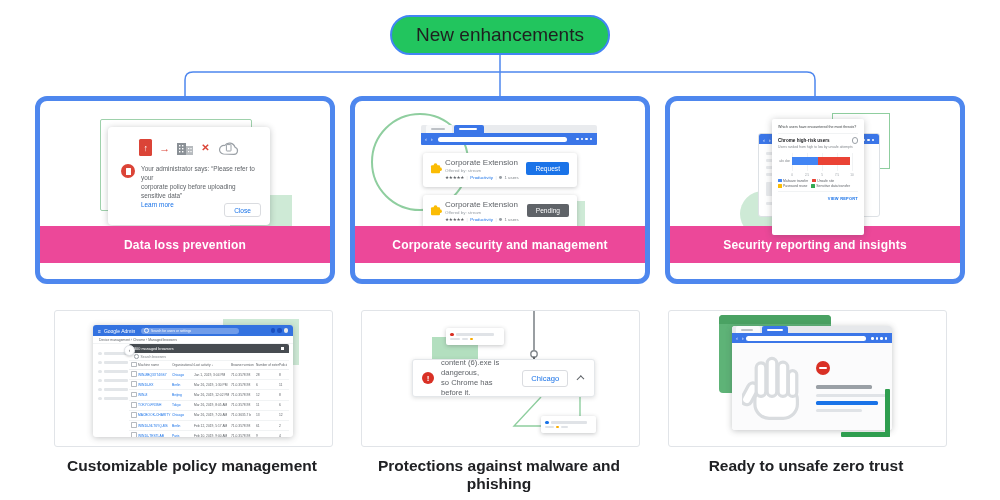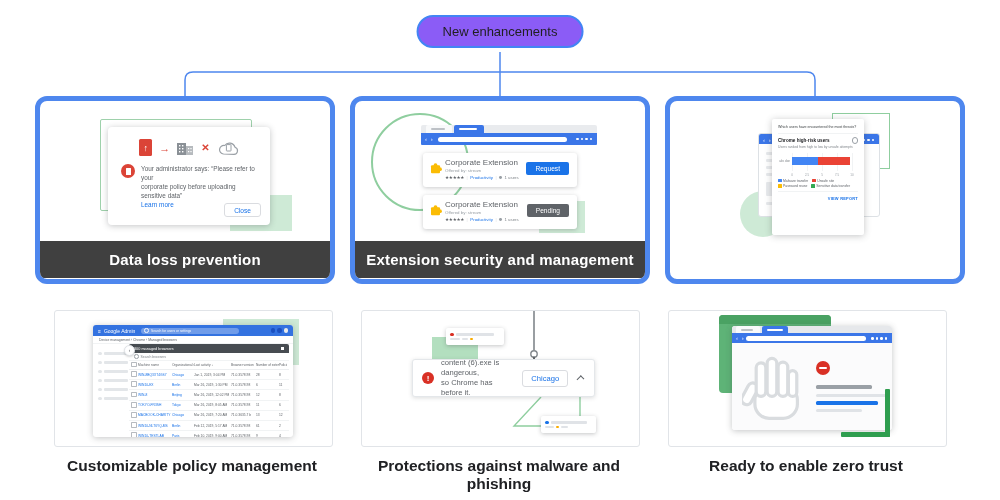--- a/index.html
+++ b/index.html
@@ -1,27 +1,27 @@
 <!DOCTYPE html>
 <html><head>
 <meta charset="utf-8">
 <style>
   html,body{margin:0;padding:0;background:#fff}
   .stage{position:relative;width:1000px;height:500px;background:#fff;overflow:hidden;
          font-family:"Liberation Sans",sans-serif;color:#202124}
-  .pill{position:absolute;left:500px;top:15px;transform:translateX(-50%);background:#8b5cf6;
-        border:2px solid #4285f4;border-radius:24px;padding:7px 24px;font-size:13px;color:#1f1f1f;white-space:nowrap;z-index:3}
+  .pill{position:absolute;left:500px;top:15px;transform:translateX(-50%);background:#22c55e;
+        border:2px solid #4285f4;border-radius:24px;padding:7px 24px;font-size:19px;color:#1f1f1f;white-space:nowrap;z-index:3}
   svg.connectors{position:absolute;left:0;top:0;z-index:1;pointer-events:none}
 
   
   .tcard{position:absolute;top:96px;width:300px;height:188px;background:#fff;border:5px solid #4e87ee;
          border-radius:12px;box-sizing:border-box;overflow:hidden;z-index:2}
   .tcard .art{position:absolute;left:0;top:0;right:0;bottom:37px}
-  .band{position:absolute;left:0;right:0;bottom:1px;height:37px;background:#404040;display:flex;
-        align-items:center;justify-content:center;color:#fff;font-weight:bold;font-size:15px;letter-spacing:.2px}
+  .band{position:absolute;left:0;right:0;bottom:16px;height:37px;background:#ec4899;display:flex;
+        align-items:center;justify-content:center;color:#fff;font-weight:bold;font-size:12px;letter-spacing:.2px}
 
   
   .gorect{position:absolute;left:60px;top:18px;width:150px;height:90px;border:1.5px solid #9ed1ab;border-radius:2px}
   .gfrect{position:absolute;left:190px;top:94px;width:62px;height:36px;background:#ceead6}
   .dlg{position:absolute;left:68px;top:26px;width:162px;height:98px;background:#fff;border-radius:4px;
        box-shadow:0 1px 6px rgba(60,64,67,.3)}
   .icorow{display:flex;align-items:center;justify-content:center;gap:7px;padding-top:12px}
   .file-ico{width:13px;height:17px;background:#db4437;border-radius:1.5px;display:flex;align-items:center;justify-content:center;color:#fff;font-size:9px}
   .arr{color:#db4437;font-size:11px;font-weight:bold}
   .xx{color:#db4437;font-size:10px;font-weight:bold}
@@ -288,21 +288,21 @@
             <span class="sep">|</span>
             <span class="ecat">Productivity</span>
             <span class="sep">|</span>
             <span class="udot"></span>
             <span>1 users</span>
           </div>
         </div>
         <span class="abtn secondary">Pending</span>
       </div>
     </div>
-    <div class="band">Extension security and management</div>
+    <div class="band">Corporate security and management</div>
   </div>
 
   <div class="tcard" style="left:665px">
     <div class="art">
       <div class="gcf"></div>
       <div class="gsq"></div>
       <div class="bwin">
         <div class="toolbar">
           <span class="nav">‹ ›</span>
           <span class="url" style="left:14px;right:26px"></span>
@@ -359,20 +359,21 @@
             <span>Password reuse</span>
             </span>
           <span class="litem">
               <span class="sw sw3"></span>
             <span>Sensitive data transfer</span>
             </span>
         </div>
         <div class="viewrep">VIEW REPORT</div>
       </div>
     </div>
+    <div class="band">Security reporting and insights</div>
   </div>
 
   <div class="bcard" style="left:54px">
     <div class="grect4"></div>
     <div class="awin">
       <div class="abar">
         <span class="burger">≡</span>
         <span class="abrand">Google Admin</span>
         <span class="asearch">
           <span class="sring"></span>
@@ -582,14 +583,14 @@
         <span class="zb zb3"></span>
         <span class="zb zb4"></span>
       </div>
     </div>
     <div class="brV"></div>
     <div class="brH"></div>
   </div>
 
   <div class="caption" style="left:42px">Customizable policy management</div>
   <div class="caption" style="left:349px">Protections against malware and phishing</div>
-  <div class="caption" style="left:656px">Ready to enable zero trust</div>
+  <div class="caption" style="left:656px">Ready to unsafe zero trust</div>
 </div>
 
 </body></html>

